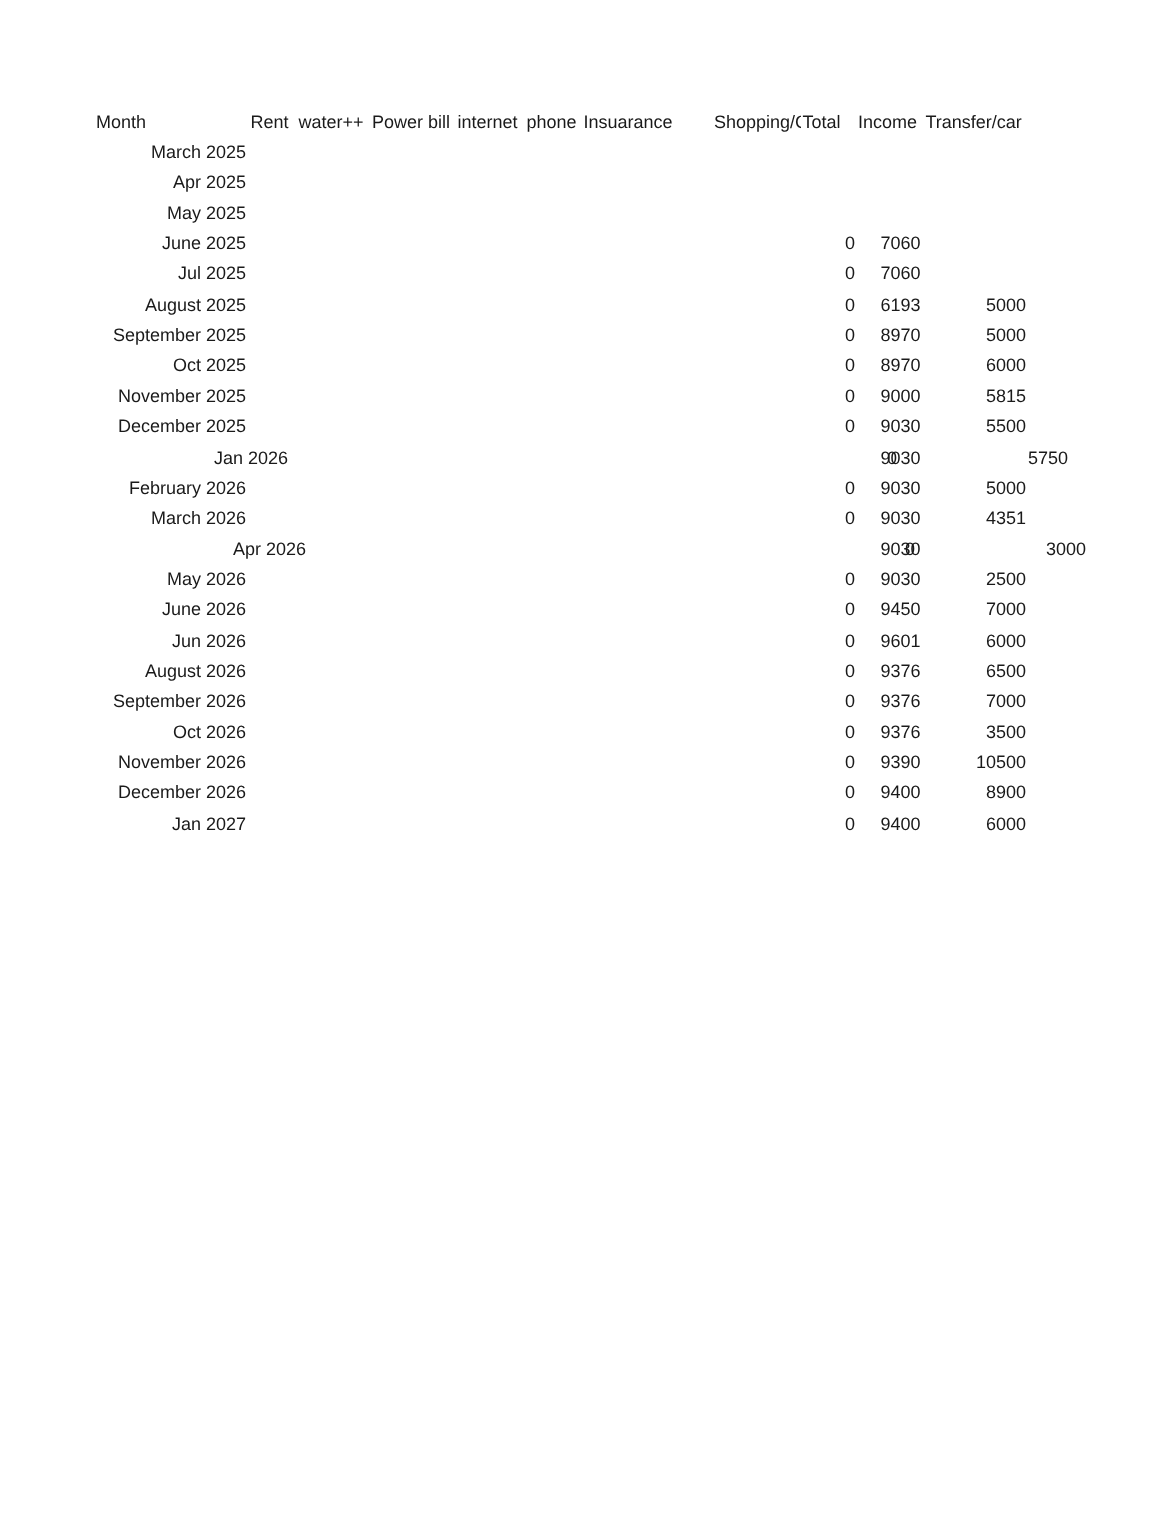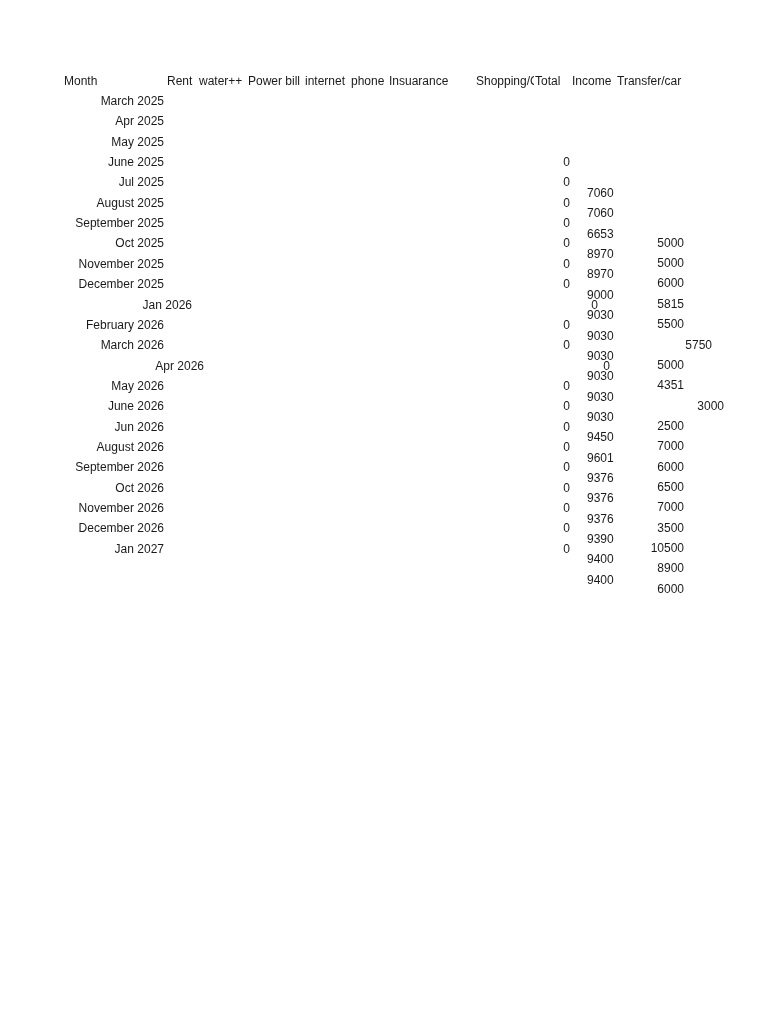--- a/index.html
+++ b/index.html
@@ -4,22 +4,22 @@
 <style>
   html, body { margin: 0; padding: 0; background: #ffffff; }
   body { width: 768px; height: 1024px; position: relative; overflow: hidden;
          font-family: "Liberation Sans", sans-serif; font-size: 12px; color: #1a1a1a; }
   .sheet { position: absolute; left: 0; top: 0; width: 626px; height: 1024px; }
   .hdr { position: absolute; top: 73px; height: 17px; line-height: 17px; white-space: nowrap; }
   .row { position: absolute; left: 0; width: 768px; height: 20px; line-height: 17px; }
   .cell { position: absolute; white-space: nowrap; }
   .c-month { right: 604px; text-align: left; }
   .c-total { right: 198px; text-align: right; }
-  .c-income { left: 587px; text-align: left; margin-top: 31px; }
-  .c-transfer { right: 84px; text-align: center; margin-top: 40px; }
+  .c-income { left: 587px; text-align: left; }
+  .c-transfer { right: 84px; text-align: center; }
 </style>
 </head>
 <body>
 
 <div class="sheet">
   <div>
     <span class="hdr" style="left:64px">Month</span>
     <span class="hdr" style="left:167px">Rent</span>
     <span class="hdr" style="left:199px">water++</span>
     <span class="hdr" style="left:248px">Power bill</span>
@@ -59,21 +59,21 @@
       </div>
       <div class="row" style="top: 174.4px;">
         <span class="cell c-month">Jul 2025</span>
         <span class="cell c-total">0</span>
         <span class="cell c-income">7060</span>
         <span class="cell c-transfer"></span>
       </div>
       <div class="row" style="top: 194.75px;">
         <span class="cell c-month">August 2025</span>
         <span class="cell c-total">0</span>
-        <span class="cell c-income">6653</span>
+        <span class="cell c-income">6193</span>
         <span class="cell c-transfer">5000</span>
       </div>
       <div class="row" style="top: 215.1px;">
         <span class="cell c-month">September 2025</span>
         <span class="cell c-total">0</span>
         <span class="cell c-income">8970</span>
         <span class="cell c-transfer">5000</span>
       </div>
       <div class="row" style="top: 235.45px;">
         <span class="cell c-month">Oct 2025</span>

